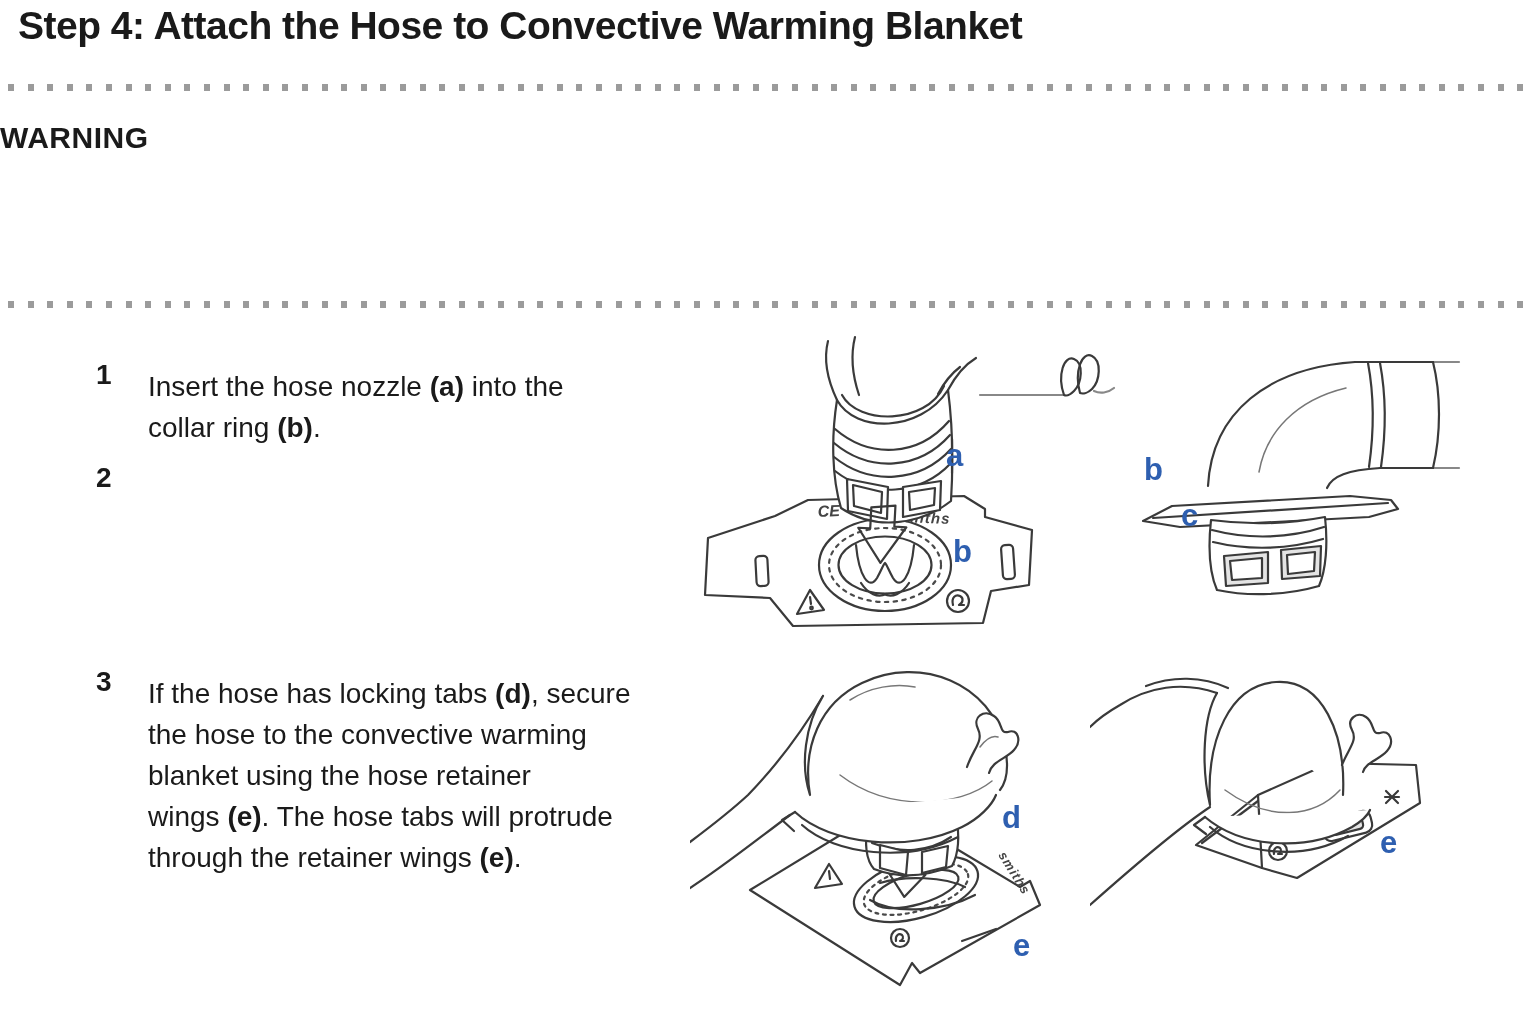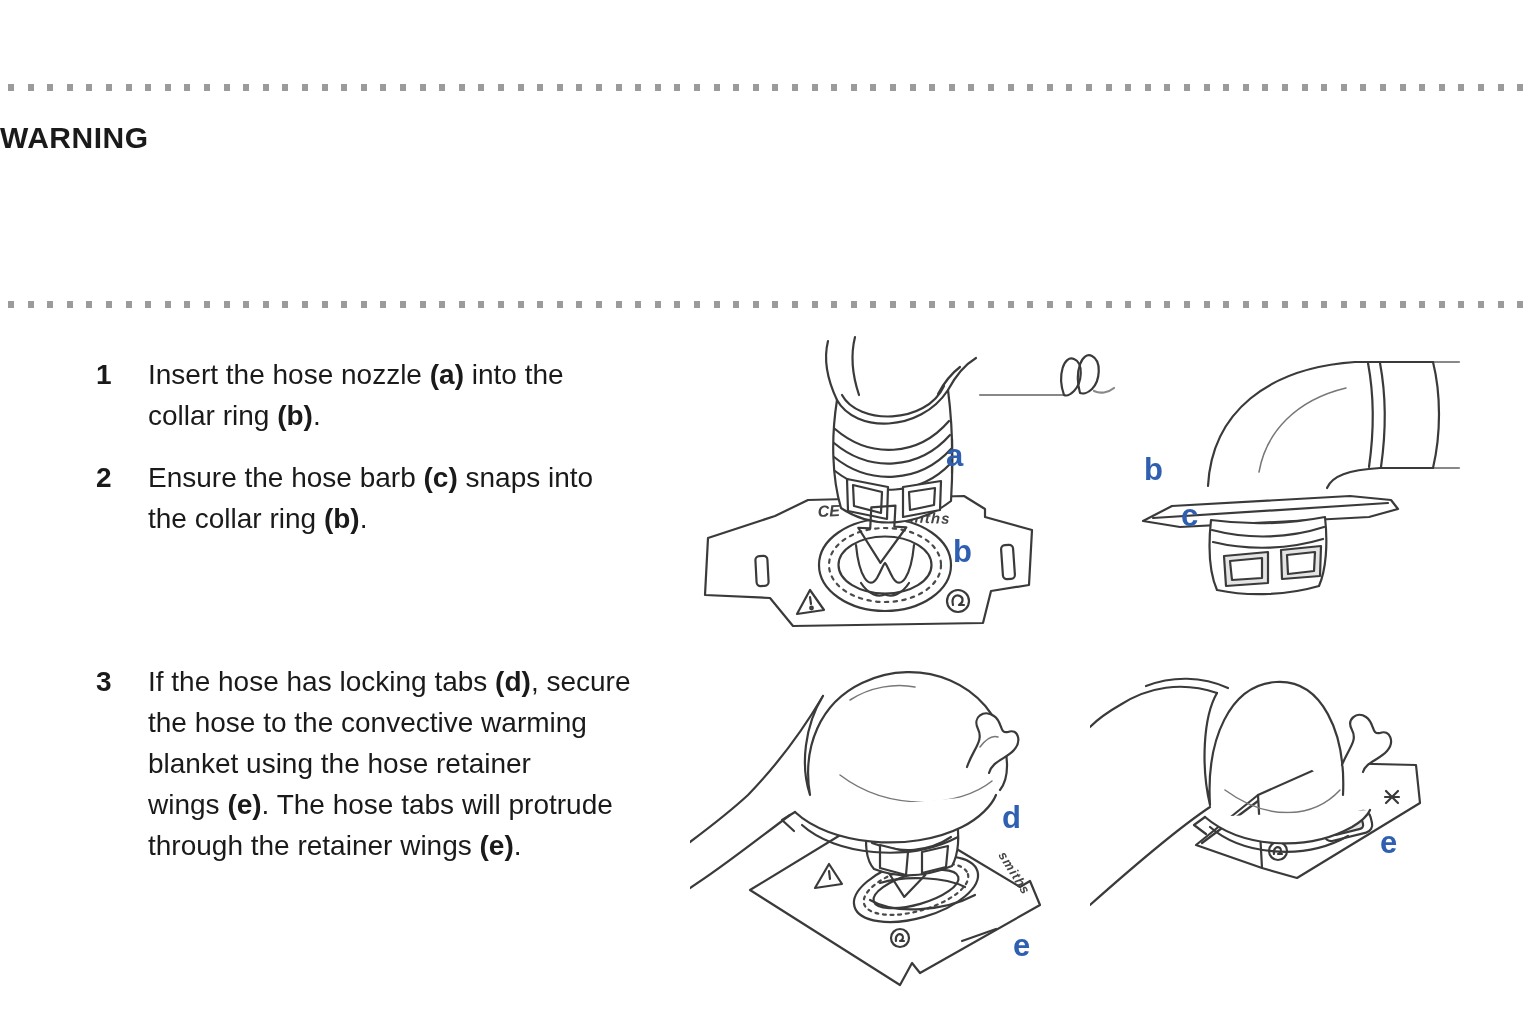--- a/index.html
+++ b/index.html
@@ -27,21 +27,21 @@
     position:absolute;left:0;right:0;top:121px;text-align:left;
     font-size:30px;font-weight:bold;letter-spacing:0.5px;
   }
   .warn-body{
     position:absolute;left:58px;top:179px;font-size:28px;font-weight:bold;
     line-height:42px;white-space:nowrap;
   }
   .warn-body sup{font-size:58%;}
   .step{position:absolute;left:96px;display:flex;font-size:28px;line-height:41px;}
   .step-num{width:52px;font-weight:bold;flex:0 0 52px;}
-  .step-text{white-space:nowrap;}
+  .step-text{white-space:nowrap;margin-top:12px;}
   .step-text .b, .rich .b{font-weight:bold;}
   #step1{top:354px;}
   #step2{top:457px;}
   #step3{top:661px;}
   .fig{position:absolute;}
   .fig path,.fig ellipse,.fig circle,.fig rect,.fig line{
     fill:none;stroke:var(--line);stroke-width:2.2;stroke-linecap:round;stroke-linejoin:round;
   }
   .fig .wfill{fill:#ffffff;}
   .fig .gfill{fill:#e4e4e4;}
@@ -53,34 +53,34 @@
   .fig-label{
     position:absolute;font-size:31px;font-weight:bold;color:var(--label-blue);
     line-height:1;
   }
 </style>
 </head>
 <body>
 
 <div id="page">
 
+  <div class="title">Step 4: Attach the Hose to Convective Warming Blanket</div>
 
   <div class="dotted dotted1"></div>
 
   <div class="warn-heading">WARNING</div>
 
   <div class="dotted dotted2"></div>
 
   <div class="step" id="step1">
     <div class="step-num">1</div>
     <div class="step-text rich"><span>Insert the hose nozzle </span><span class="b">(a)</span><span> into the</span><br><span>collar ring </span><span class="b">(b)</span><span>.</span></div>
   </div>
   <div class="step" id="step2">
     <div class="step-num">2</div>
-    <div class="step-text rich"><span>Ensure the hose barb </span><span class="b">(c)</span><span> snaps into</span><br><span>the collar ring </span><span class="b">(b)</span><span>.</span></div>
   </div>
   <div class="step" id="step3">
     <div class="step-num">3</div>
     <div class="step-text rich"><span>If the hose has locking tabs </span><span class="b">(d)</span><span>, secure</span><br><span>the hose to the convective warming</span><br><span>blanket using the hose retainer</span><br><span>wings </span><span class="b">(e)</span><span>. The hose tabs will protrude</span><br><span>through the retainer wings </span><span class="b">(e)</span><span>.</span></div>
   </div>
 
   <svg class="fig" style="left:680px;top:333px" width="460" height="315" viewBox="0 0 460 315">
     <defs>
       <linearGradient id="arrowGrad1" x1="0" y1="0" x2="0" y2="1">
         <stop offset="0" stop-color="#b5b5b5"></stop>

